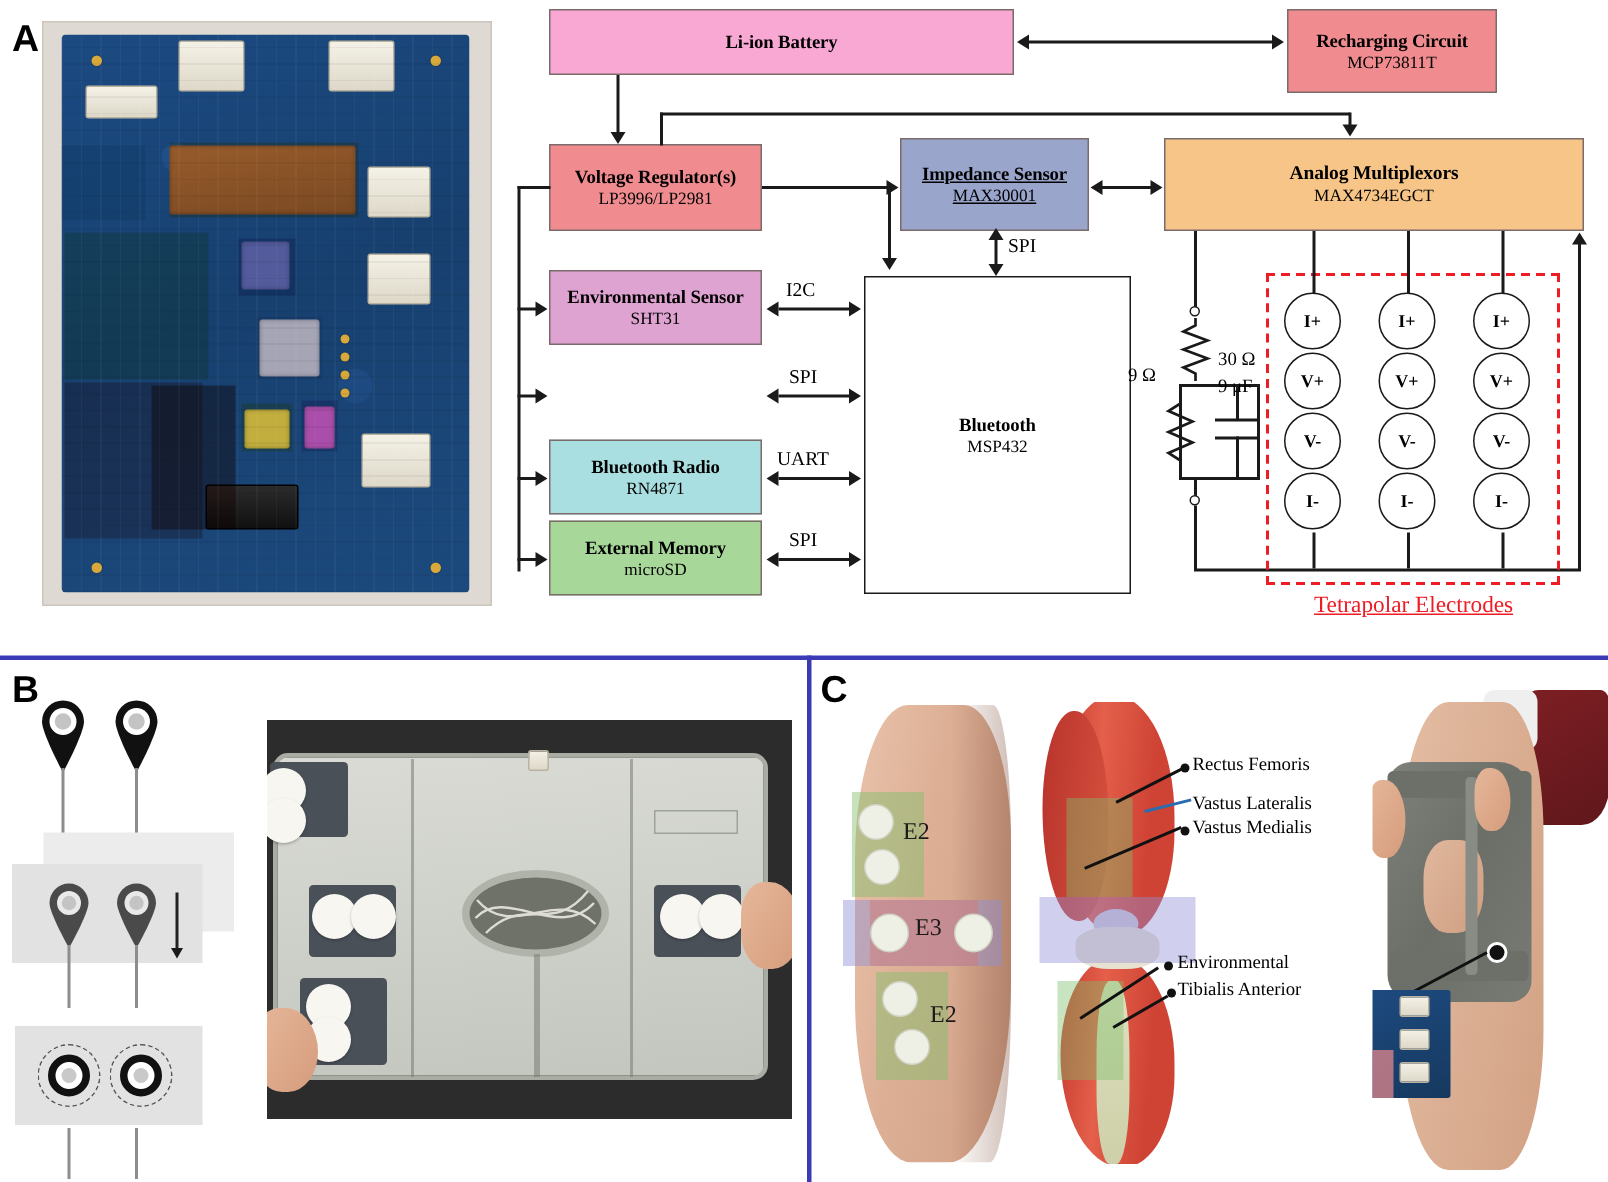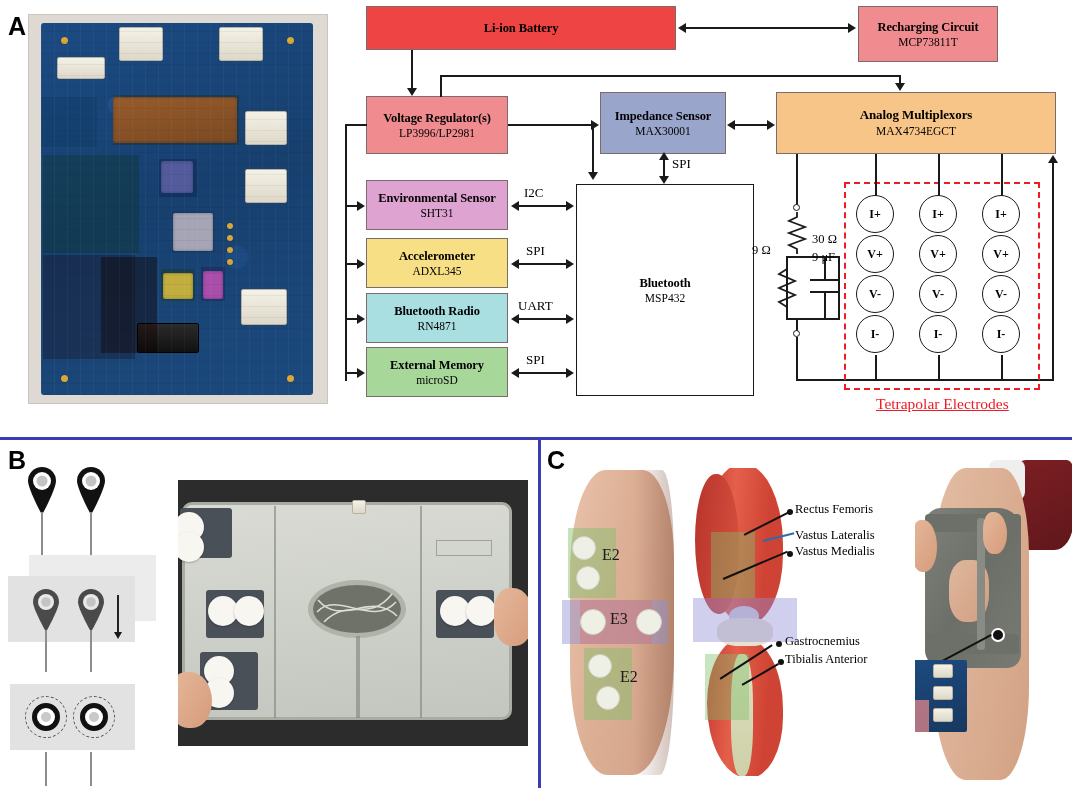--- a/index.html
+++ b/index.html
@@ -345,42 +345,42 @@
       <div class="pcb-overlay" style="left:2px; top:232px; width:92px; height:104px; background:#f08c8f;"></div>
       <div class="pcb-overlay" style="left:60px; top:234px; width:56px; height:96px; background:#b5534e;"></div>
       <div class="pcb-overlay" style="left:72px; top:72px; width:126px; height:50px; background:#f7c587;"></div>
       <div class="pcb-overlay" style="left:118px; top:136px; width:38px; height:38px; background:#9aa5cc;"></div>
       <div class="pcb-overlay" style="left:130px; top:188px; width:44px; height:42px; background:#d6d6e2;"></div>
       <div class="pcb-overlay" style="left:120px; top:246px; width:34px; height:32px; background:#f7df85;"></div>
       <div class="pcb-overlay" style="left:160px; top:244px; width:24px; height:34px; background:#dfa3d2;"></div>
     </div>
   </div>
 
-  <div class="block" style="left:366px; top:6px; width:310px; height:44px; background:#ef4444;">
+  <div class="block" style="left:366px; top:6px; width:310px; height:44px; background:#f9a8d4;">
     <div class="bt">Li-ion Battery</div>
   </div>
 
   <div class="block" style="left:858px; top:6px; width:140px; height:56px; background:#f08c8f;">
     <div class="bt">Recharging Circuit</div>
     <div class="bs">MCP73811T</div>
   </div>
 
   <div class="wire h" style="left:686px; top:27px; width:162px;"></div>
   <div class="arrow left" style="left:678px; top:23px;"></div>
   <div class="arrow right" style="left:848px; top:23px;"></div>
 
   <div class="wire v" style="left:411px; top:50px; height:41px;"></div>
   <div class="arrow down" style="left:407px; top:88px;"></div>
 
   <div class="block" style="left:366px; top:96px; width:142px; height:58px; background:#f08c8f;">
     <div class="bt">Voltage Regulator(s)</div>
     <div class="bs">LP3996/LP2981</div>
   </div>
 
-  <div class="block" style="left:600px; top:92px; width:126px; height:62px; background:#9aa5cc;">
+  <div class="block" style="left:600px; top:92px; width:126px; height:62px; background:#9aa5cc;text-decoration:underline;">
     <div class="bt">Impedance Sensor</div>
     <div class="bs">MAX30001</div>
   </div>
 
   <div class="block big" style="left:776px; top:92px; width:280px; height:62px; background:#f7c587;">
     <div class="bt">Analog Multiplexors</div>
     <div class="bs">MAX4734EGCT</div>
   </div>
 
   <div class="wire h" style="left:508px; top:124px; width:84px;"></div>
@@ -405,24 +405,20 @@
   <div class="wire h" style="left:345px; top:318px; width:14px;"></div>
   <div class="arrow right" style="left:357px; top:314px;"></div>
   <div class="wire h" style="left:345px; top:372px; width:14px;"></div>
   <div class="arrow right" style="left:357px; top:368px;"></div>
 
   <div class="block" style="left:366px; top:180px; width:142px; height:50px; background:#dfa3d2;">
     <div class="bt">Environmental Sensor</div>
     <div class="bs">SHT31</div>
   </div>
 
-  <div class="block" style="left:366px; top:238px; width:142px; height:50px; background:#f7df85;">
-    <div class="bt">Accelerometer</div>
-    <div class="bs">ADXL345</div>
-  </div>
 
   <div class="block" style="left:366px; top:293px; width:142px; height:50px; background:#a9dfe0;">
     <div class="bt">Bluetooth Radio</div>
     <div class="bs">RN4871</div>
   </div>
 
   <div class="block" style="left:366px; top:347px; width:142px; height:50px; background:#a8d79a;">
     <div class="bt">External Memory</div>
     <div class="bs">microSD</div>
   </div>
@@ -679,21 +675,21 @@
 
   <div class="anat-lead" style="left:763px; top:540px; width:32px; transform:rotate(-14deg); background:#2b6cb0;"></div>
   <div class="anat-label" style="left:795px; top:528px;">Vastus Lateralis</div>
 
   <div class="anat-dot" style="left:787px; top:551px;"></div>
   <div class="anat-lead" style="left:723px; top:578px; width:70px; transform:rotate(-23deg);"></div>
   <div class="anat-label" style="left:795px; top:544px;">Vastus Medialis</div>
 
   <div class="anat-dot" style="left:776px; top:641px;"></div>
   <div class="anat-lead" style="left:720px; top:678px; width:62px; transform:rotate(-33deg);"></div>
-  <div class="anat-label" style="left:785px; top:634px;">Gastrocnemius</div>
+  <div class="anat-label" style="left:785px; top:634px;">Environmental</div>
 
   <div class="anat-dot" style="left:778px; top:659px;"></div>
   <div class="anat-lead" style="left:742px; top:684px; width:42px; transform:rotate(-30deg);"></div>
   <div class="anat-label" style="left:785px; top:652px;">Tibialis Anterior</div>
 
   <div class="photo" style="left:915px; top:460px; width:157px; height:320px;">
 
     <div class="sleeve" style="left:96px; top:0px; width:62px; height:90px; border-radius:24% 10% 30% 24%;"></div>
     <div style="position:absolute; left:74px; top:0px; width:36px; height:40px; background:#efefef; border-radius:20%;"></div>
 

